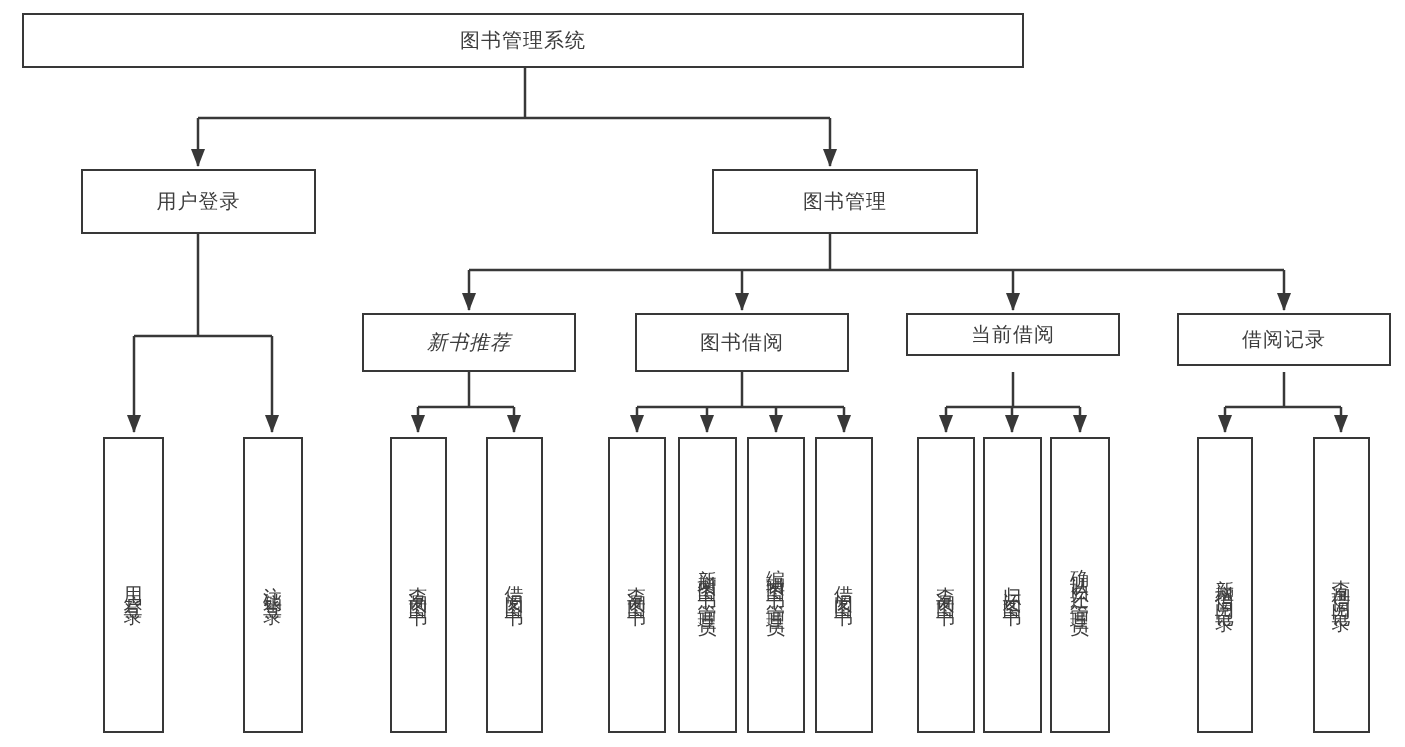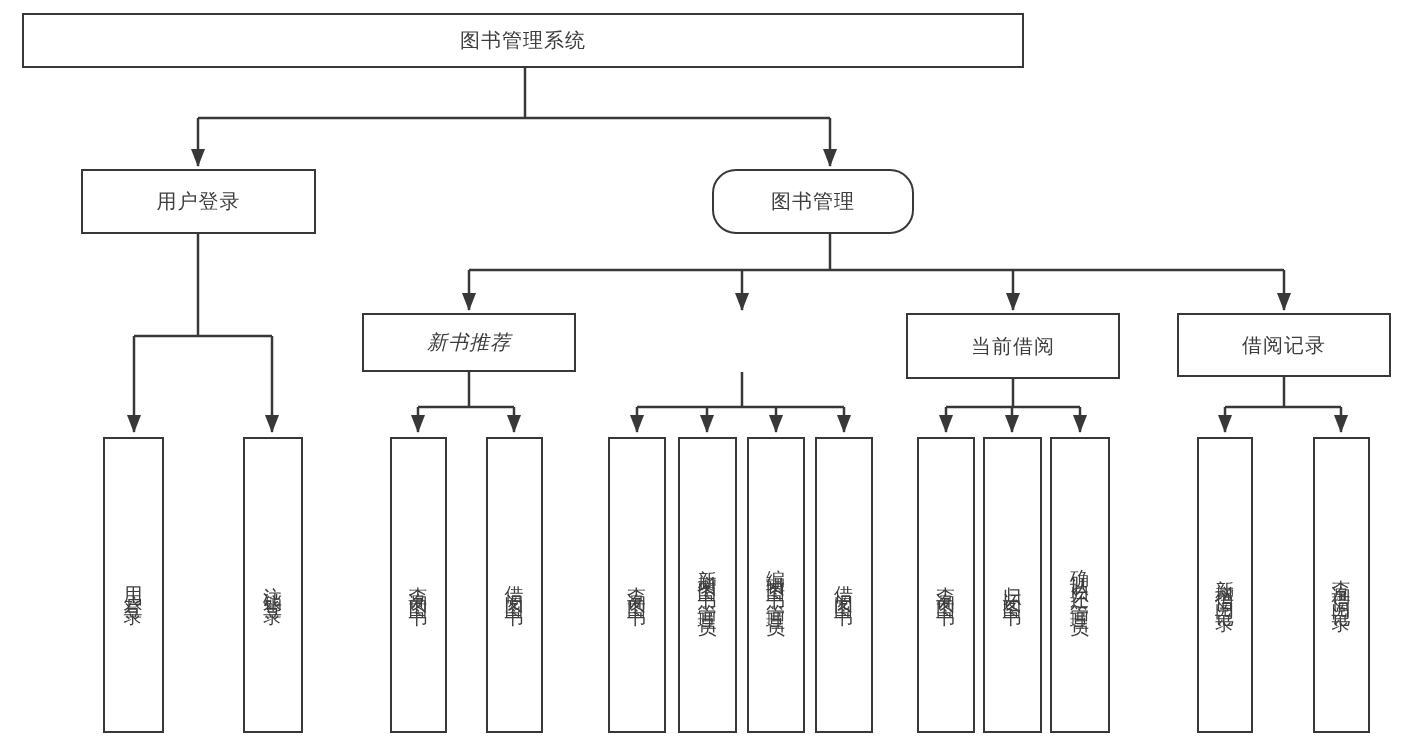--- a/index.html
+++ b/index.html
@@ -109,31 +109,34 @@
     </g>
   </svg>
 
   <div class="node" style="left:22px; top:13px; width:1002px; height:55px;">
     <span class="hlabel">图书管理系统</span>
   </div>
 
   <div class="node" style="left:81px; top:169px; width:235px; height:65px;">
     <span class="hlabel">用户登录</span>
   </div>
-  <div class="node" style="left:712px; top:169px; width:202px; height:65px;border-radius:24px;">
+  <div class="node" style="left:712px; top:169px; width:266px; height:65px;">
     <span class="hlabel">图书管理</span>
   </div>
 
   <div class="node" style="left:362px; top:313px; width:214px; height:59px;font-style:italic;">
     <span class="hlabel">新书推荐</span>
   </div>
-  <div class="node" style="left:906px; top:313px; width:214px; height:66px;">
+  <div class="node" style="left:635px; top:313px; width:214px; height:59px;">
+    <span class="hlabel">图书借阅</span>
+  </div>
+  <div class="node" style="left:906px; top:313px; width:214px; height:43px;">
     <span class="hlabel">当前借阅</span>
   </div>
-  <div class="node" style="left:1177px; top:313px; width:214px; height:64px;">
+  <div class="node" style="left:1177px; top:313px; width:214px; height:53px;">
     <span class="hlabel">借阅记录</span>
   </div>
 
   <div class="node leaf" style="left:103px; width:61px;">
     <span class="vlabel">用户登录</span>
   </div>
   <div class="node leaf" style="left:243px; width:60px;">
     <span class="vlabel">注销登录</span>
   </div>
 

